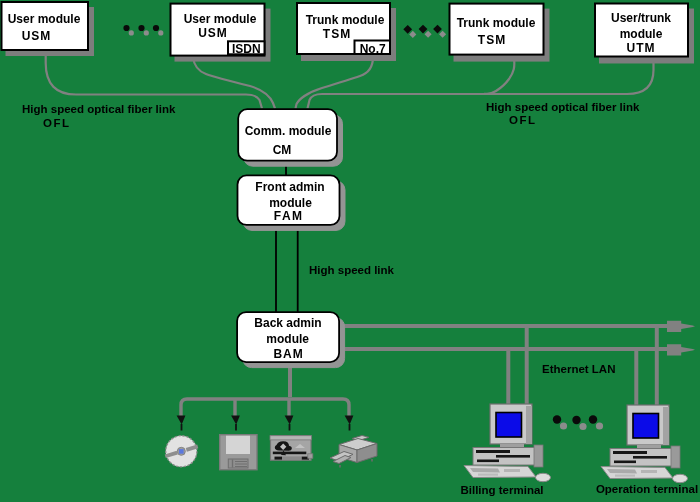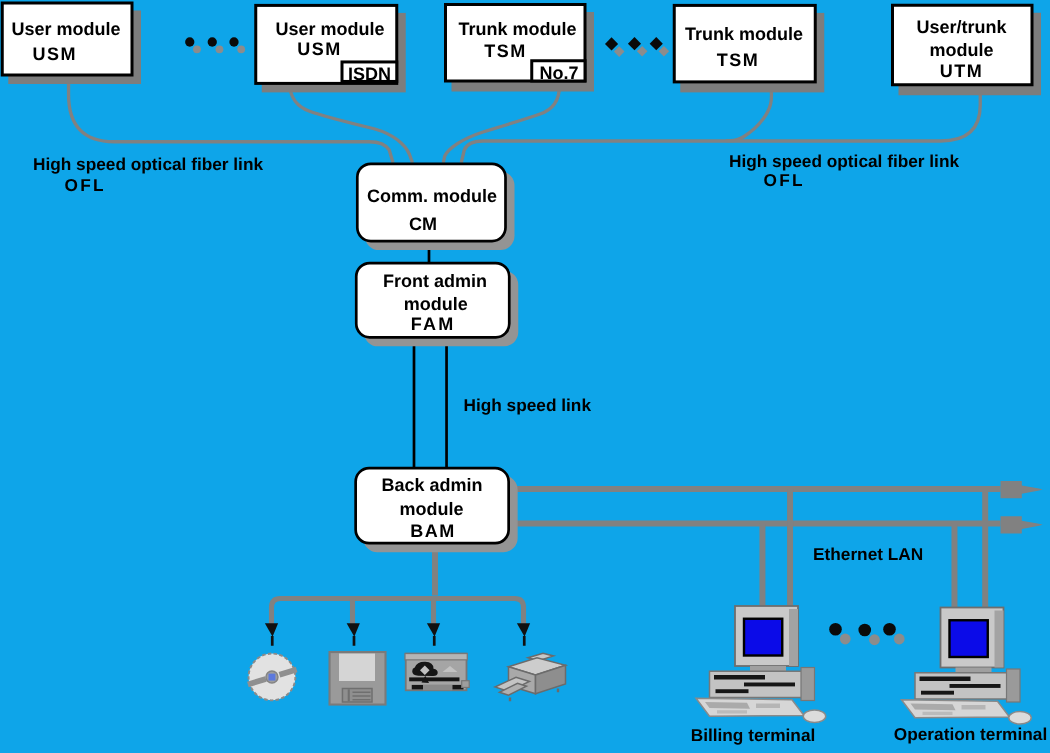--- a/index.html
+++ b/index.html
@@ -1,16 +1,16 @@
 <!DOCTYPE html>
 <html><head>
 <meta charset="utf-8">
 <style>
   html,body{margin:0;padding:0;background:#ffffff;}
-  #stage{position:relative;width:700px;height:502px;background:#0ea5e9;overflow:hidden;}
+  #stage{position:relative;width:700px;height:502px;background:#15803d;overflow:hidden;}
   svg{display:block;}
   text{font-family:"Liberation Sans",sans-serif;font-weight:bold;fill:#000;}
 </style>
 </head>
 <body>
 <div id="stage">
 <svg width="700" height="502" viewBox="0 0 700 502">
 
   <g fill="none" stroke="#818181" stroke-width="2.2">
 

